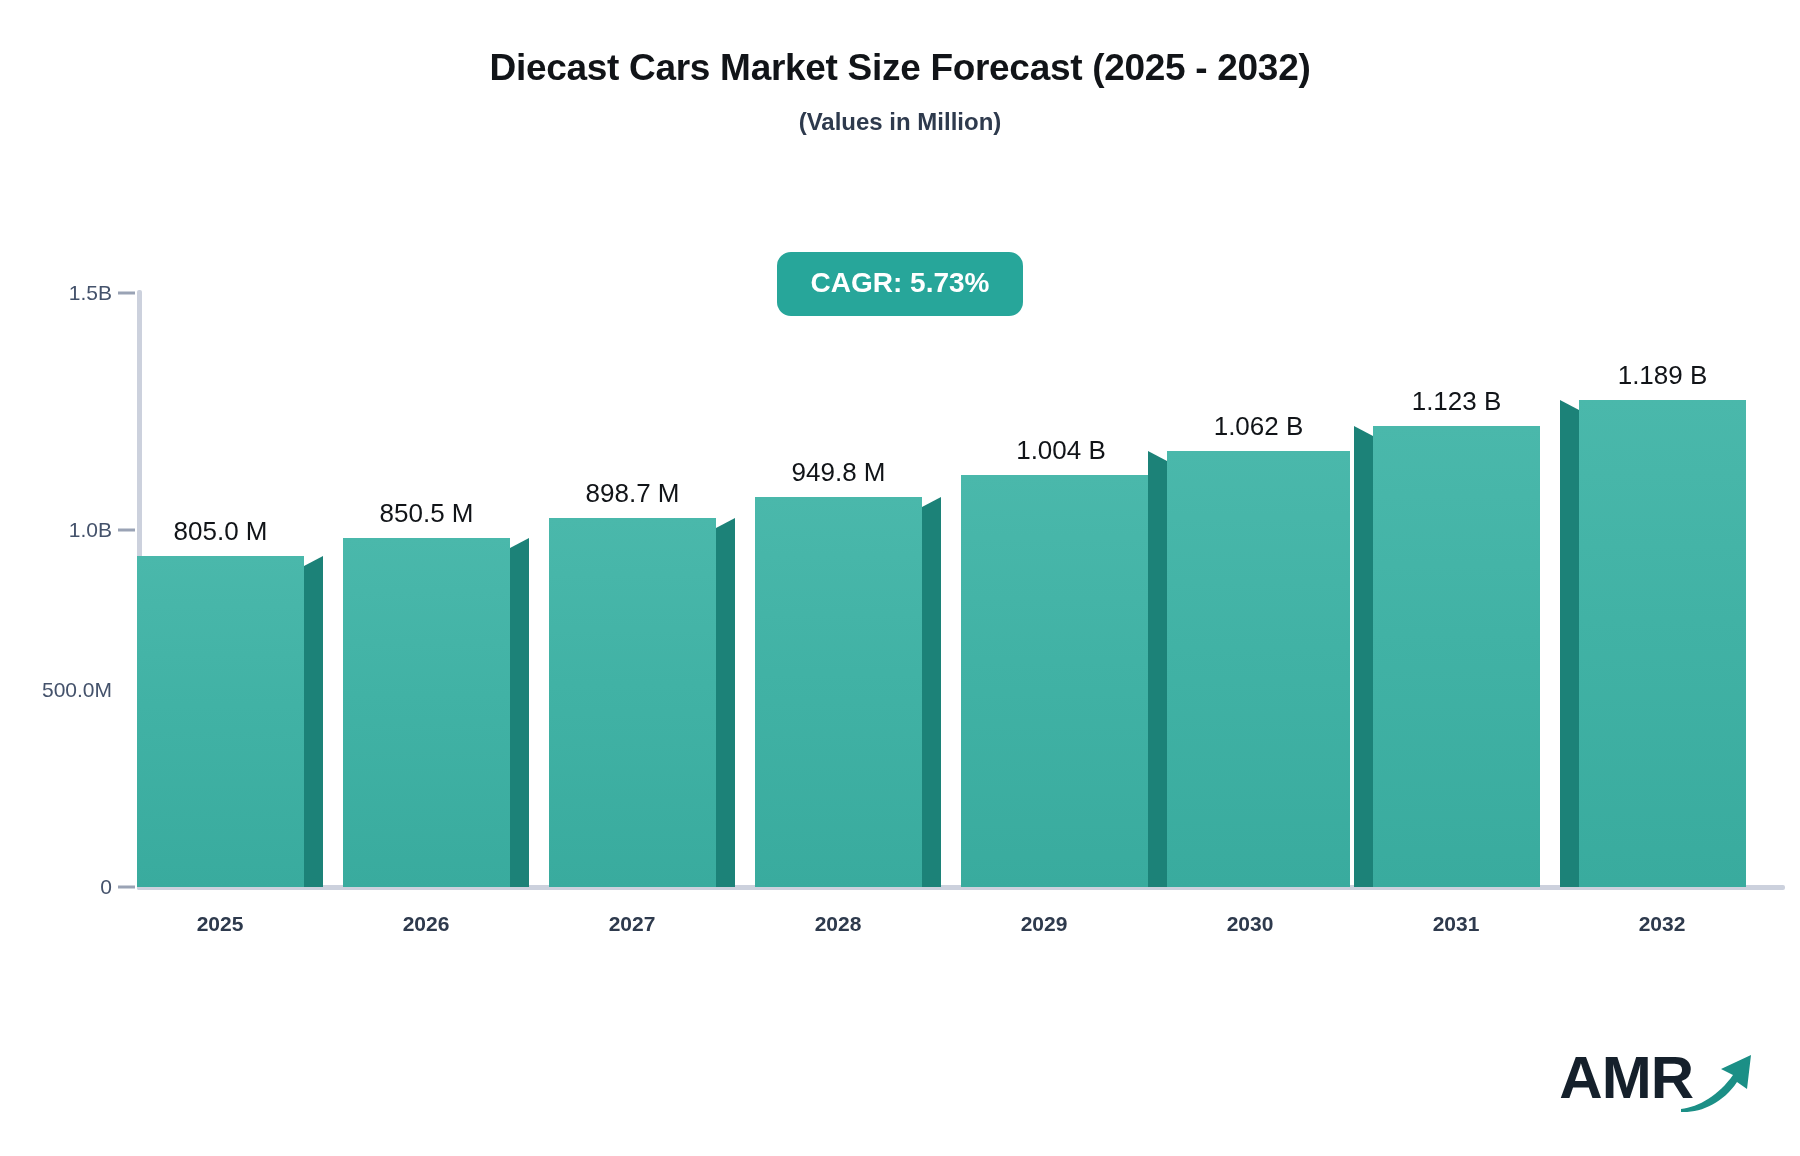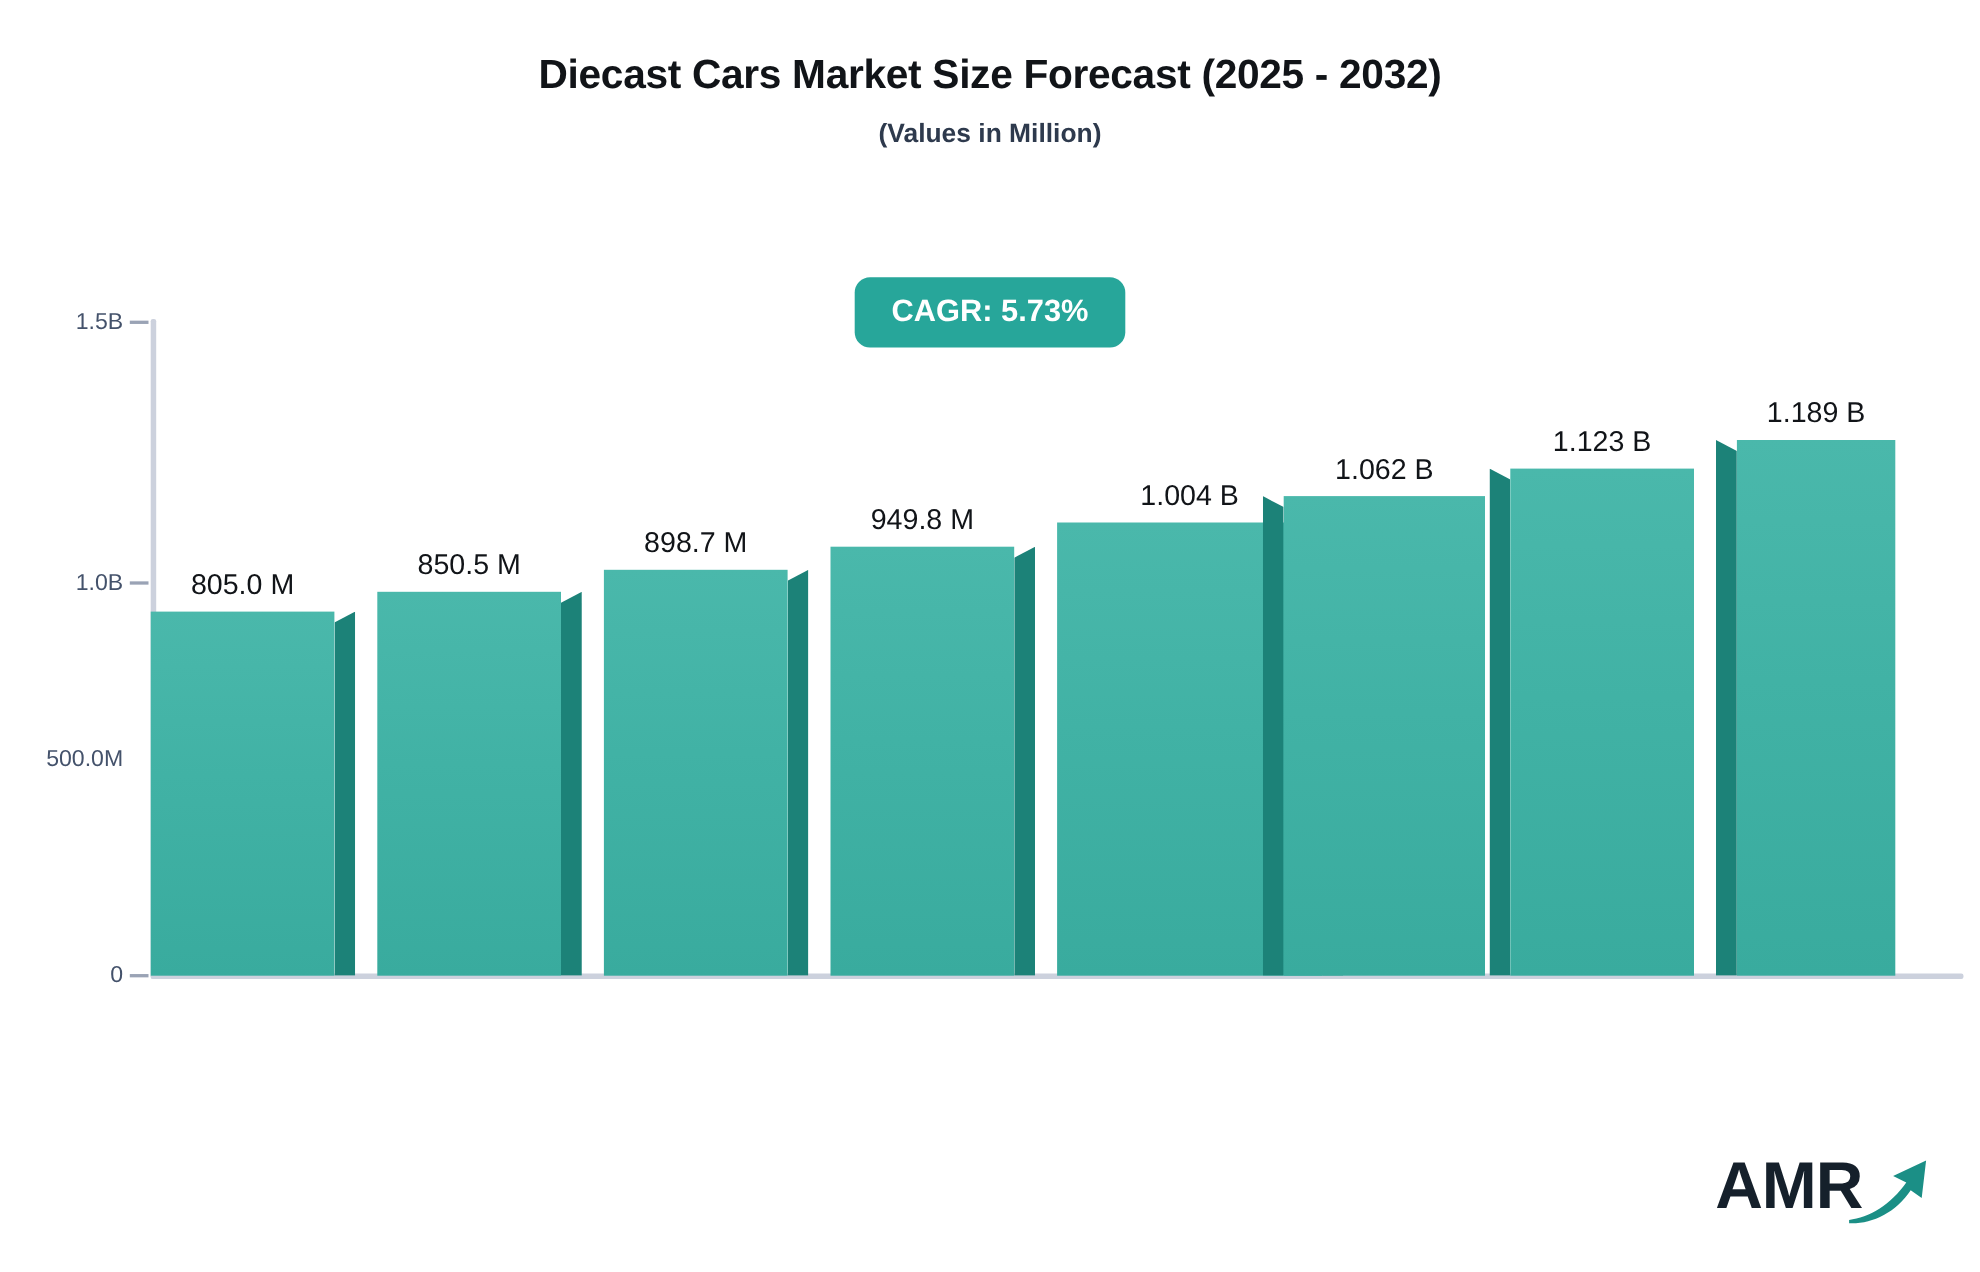--- a/index.html
+++ b/index.html
@@ -266,21 +266,21 @@
       </div>
 
       <div class="bar-slot" style="left:618px; width:167px;text-decoration:underline;">
         <div class="bar-3d" style="height:390px;">
           <div class="bar-face"></div>
           <div class="bar-side right" style="height:390px;"></div>
         </div>
         <div class="bar-value" style="bottom:399px;">949.8 M</div>
       </div>
 
-      <div class="bar-slot" style="left:824px; width:200px;padding-left:41px;">
+      <div class="bar-slot" style="left:824px; width:200px;">
         <div class="bar-3d" style="height:412px;">
           <div class="bar-face"></div>
           <div class="bar-side right" style="height:412px;"></div>
         </div>
         <div class="bar-value" style="bottom:421px;">1.004 B</div>
       </div>
 
       <div class="bar-slot" style="left:1030px; width:167px;padding-left:16px;">
         <div class="bar-3d" style="height:436px;">
           <div class="bar-face"></div>
@@ -290,30 +290,40 @@
       </div>
 
       <div class="bar-slot" style="left:1236px; width:167px;">
         <div class="bar-3d" style="height:461px;">
           <div class="bar-face"></div>
           <div class="bar-side left" style="height:461px;"></div>
         </div>
         <div class="bar-value" style="bottom:470px;">1.123 B</div>
       </div>
 
-      <div class="bar-slot" style="left:1442px; width:144px;">
+      <div class="bar-slot" style="left:1442px; width:167px;">
         <div class="bar-3d" style="height:487px;">
           <div class="bar-face"></div>
           <div class="bar-side left" style="height:487px;"></div>
         </div>
         <div class="bar-value" style="bottom:496px;">1.189 B</div>
       </div>
 
     </div>
 
+    <div class="x-labels">
+      <div class="x-label" style="left:83px">2025</div>
+      <div class="x-label" style="left:289px">2026</div>
+      <div class="x-label" style="left:495px">2027</div>
+      <div class="x-label" style="left:701px">2028</div>
+      <div class="x-label" style="left:907px">2029</div>
+      <div class="x-label" style="left:1113px">2030</div>
+      <div class="x-label" style="left:1319px">2031</div>
+      <div class="x-label" style="left:1525px">2032</div>
+    </div>
 
   </div>
 
   <div class="logo">
     <span class="logo-text">AMR</span>
     <span class="logo-arrow">
       <svg width="76" height="62" viewBox="0 0 76 62" xmlns="http://www.w3.org/2000/svg">
         <path d="M2 58 C 20 56, 40 44, 54 24 L 42 18 L 72 4 L 68 38 L 58 31 C 44 52, 22 62, 2 61 Z" fill="#1b8f86"></path>
       </svg>
     </span>

